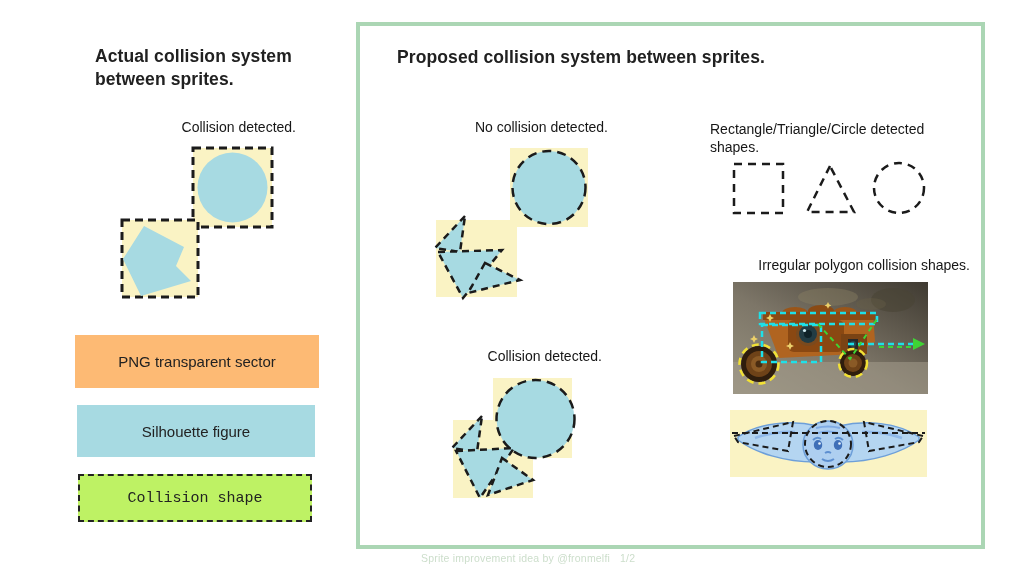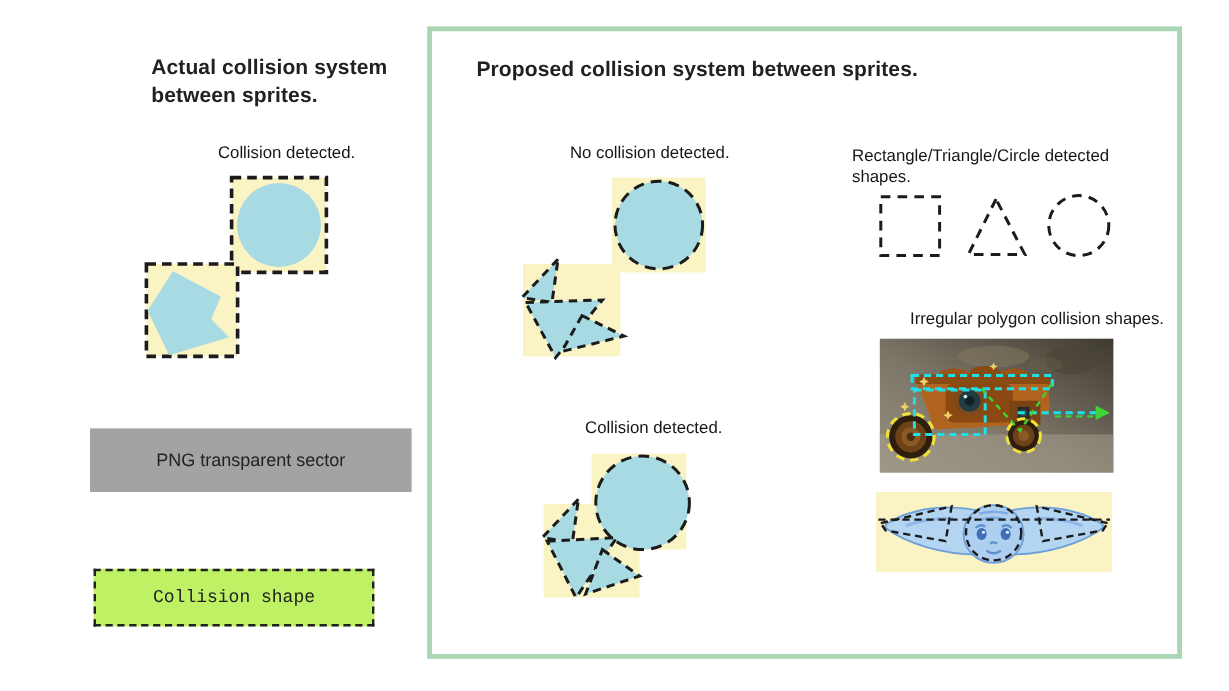--- a/index.html
+++ b/index.html
@@ -25,33 +25,36 @@
     font-size:10.5px;color:#ccdecb;letter-spacing:.2px;
   }
   #footer-credit .pg{margin-left:10px;}
   svg{display:block;}
 </style>
 </head>
 <body>
 
 <div id="canvas">
 
-  <div class="abs title" style="left:95px;top:45px;width:215px;margin-left:31px;">Actual collision system between sprites.</div>
+  <div class="abs title" style="left:95px;top:45px;width:215px;">Actual collision system between sprites.</div>
 
   <div class="abs cap center" style="left:96px;top:119px;width:200px;">Collision detected.</div>
 
   <svg class="abs" style="left:110px;top:140px;" width="165" height="165" viewBox="0 0 165 165">
     <rect x="83" y="8" width="79" height="79" fill="#faf3c4" stroke="#1b1b1b" stroke-width="3" stroke-dasharray="8 5"></rect>
     <circle cx="122.5" cy="47.5" r="35" fill="#a7dae2"></circle>
     <rect x="12" y="80" width="76" height="77" fill="#faf3c4" stroke="#1b1b1b" stroke-width="3" stroke-dasharray="8 5"></rect>
     <polygon points="34,86 74,107 66,126 81,141 31,156 13,119" fill="#a7dae2"></polygon>
   </svg>
 
-  <div class="legend-box" style="left:75px;top:335px;width:268px;height:53px;background:#a3a3a3;margin-top:22px;">
+  <div class="legend-box" style="left:75px;top:335px;width:244px;height:53px;background:#fdba74;">
     <span>PNG transparent sector</span>
+  </div>
+  <div class="legend-box" style="left:77px;top:405px;width:238px;height:52px;background:#a7dae2;">
+    <span>Silhouette figure</span>
   </div>
   <div class="legend-box" id="legend-dashed" style="left:78px;top:474px;width:230px;height:44px;">
     <span>Collision shape</span>
   </div>
 
   <div id="right-panel"></div>
 
   <div class="abs cap center" style="left:418px;top:119px;width:190px;">No collision detected.</div>
 
   <div class="abs title" style="left:397px;top:46px;width:460px;">Proposed collision system between sprites.</div>
@@ -156,14 +159,17 @@
     <circle cx="109.5" cy="33.5" r="1.3" fill="#eaf3fc"></circle>
     <path d="M 95,43 Q 98,41 101,43" fill="none" stroke="#5d8fd0" stroke-width="1.8"></path>
     <path d="M 92,49 Q 98,53 104,49" fill="none" stroke="#5d8fd0" stroke-width="2"></path>
 
     <line x1="2" y1="23" x2="195" y2="23" stroke="#1b1b1b" stroke-width="2" stroke-dasharray="6 4"></line>
     <polygon points="4,26 63,12 58,41 8,32" fill="none" stroke="#1b1b1b" stroke-width="2" stroke-dasharray="6 4"></polygon>
     <polygon points="193,26 134,12 139,41 189,32" fill="none" stroke="#1b1b1b" stroke-width="2" stroke-dasharray="6 4"></polygon>
     <circle cx="98" cy="34" r="23" fill="none" stroke="#1b1b1b" stroke-width="2" stroke-dasharray="6 4"></circle>
   </svg>
 
+  <div id="footer-credit">
+    <span>Sprite improvement idea by @fronmelfi</span><span class="pg">1/2</span>
+  </div>
 
 </div>
 
 </body></html>

